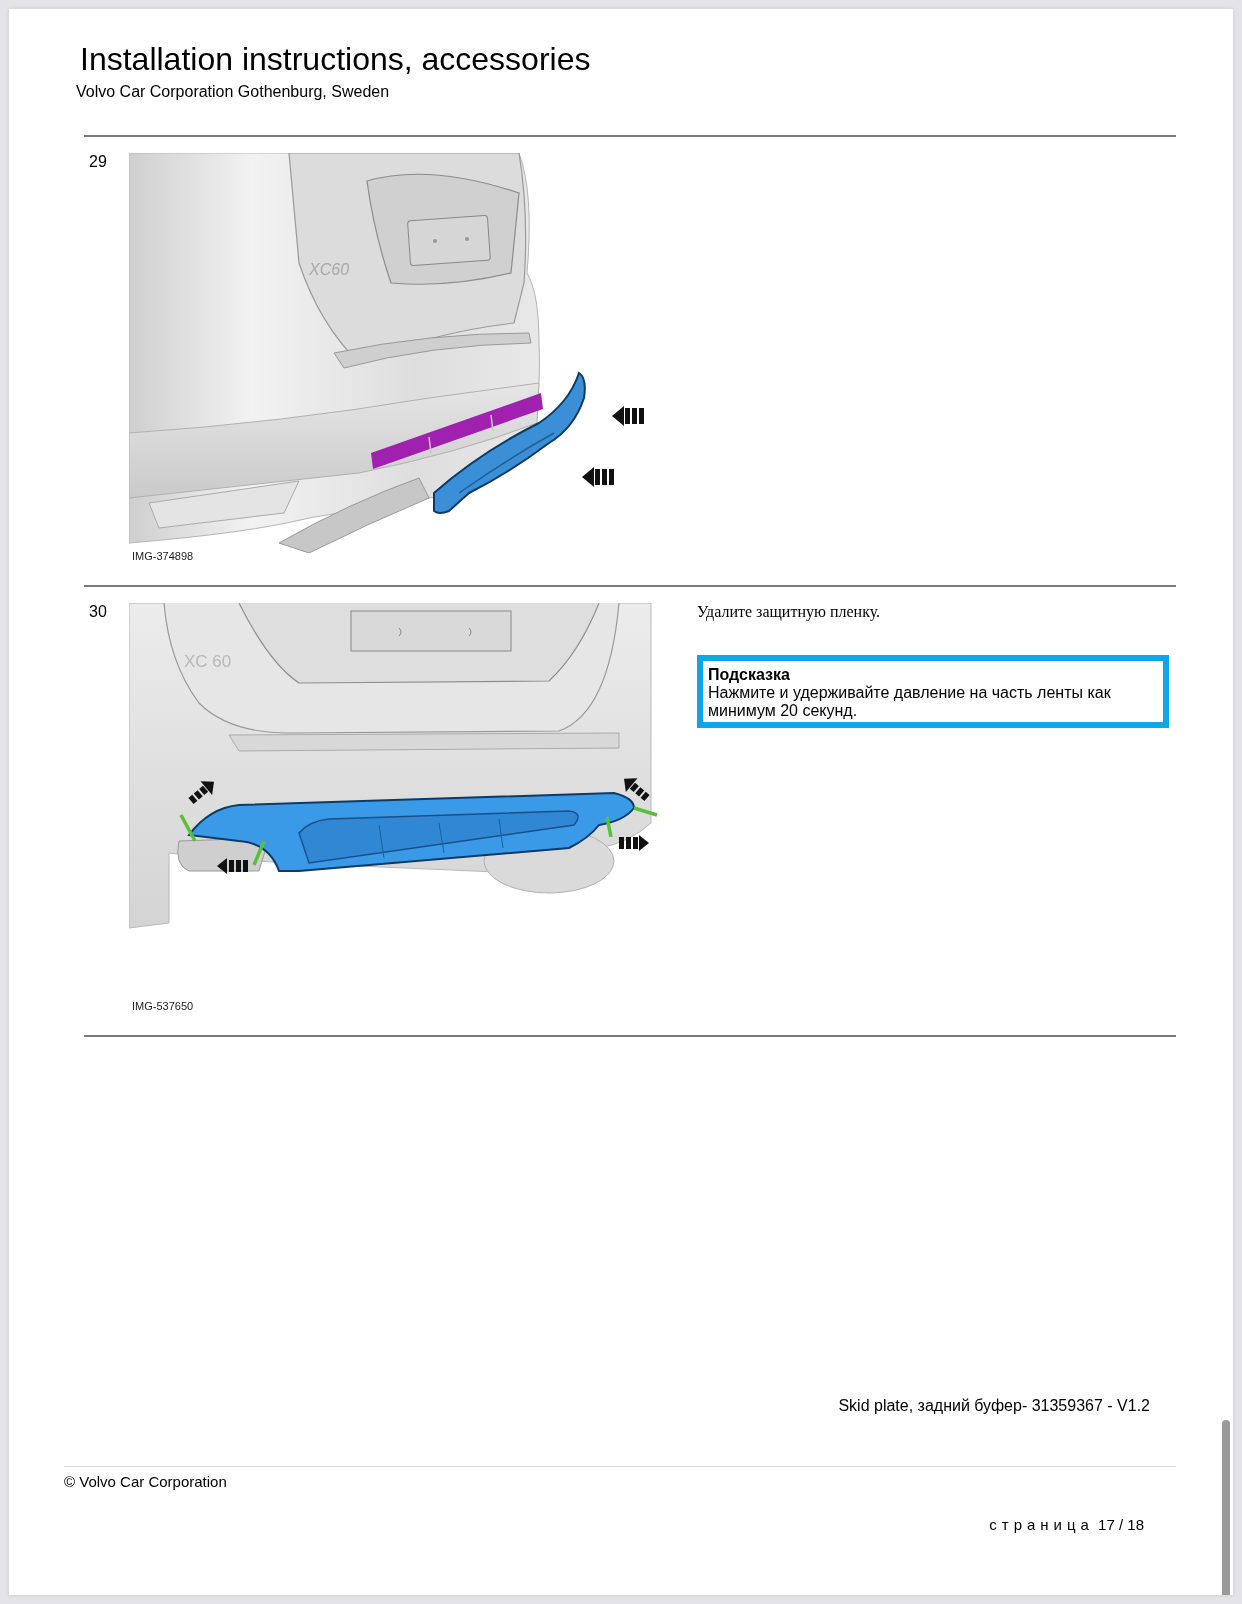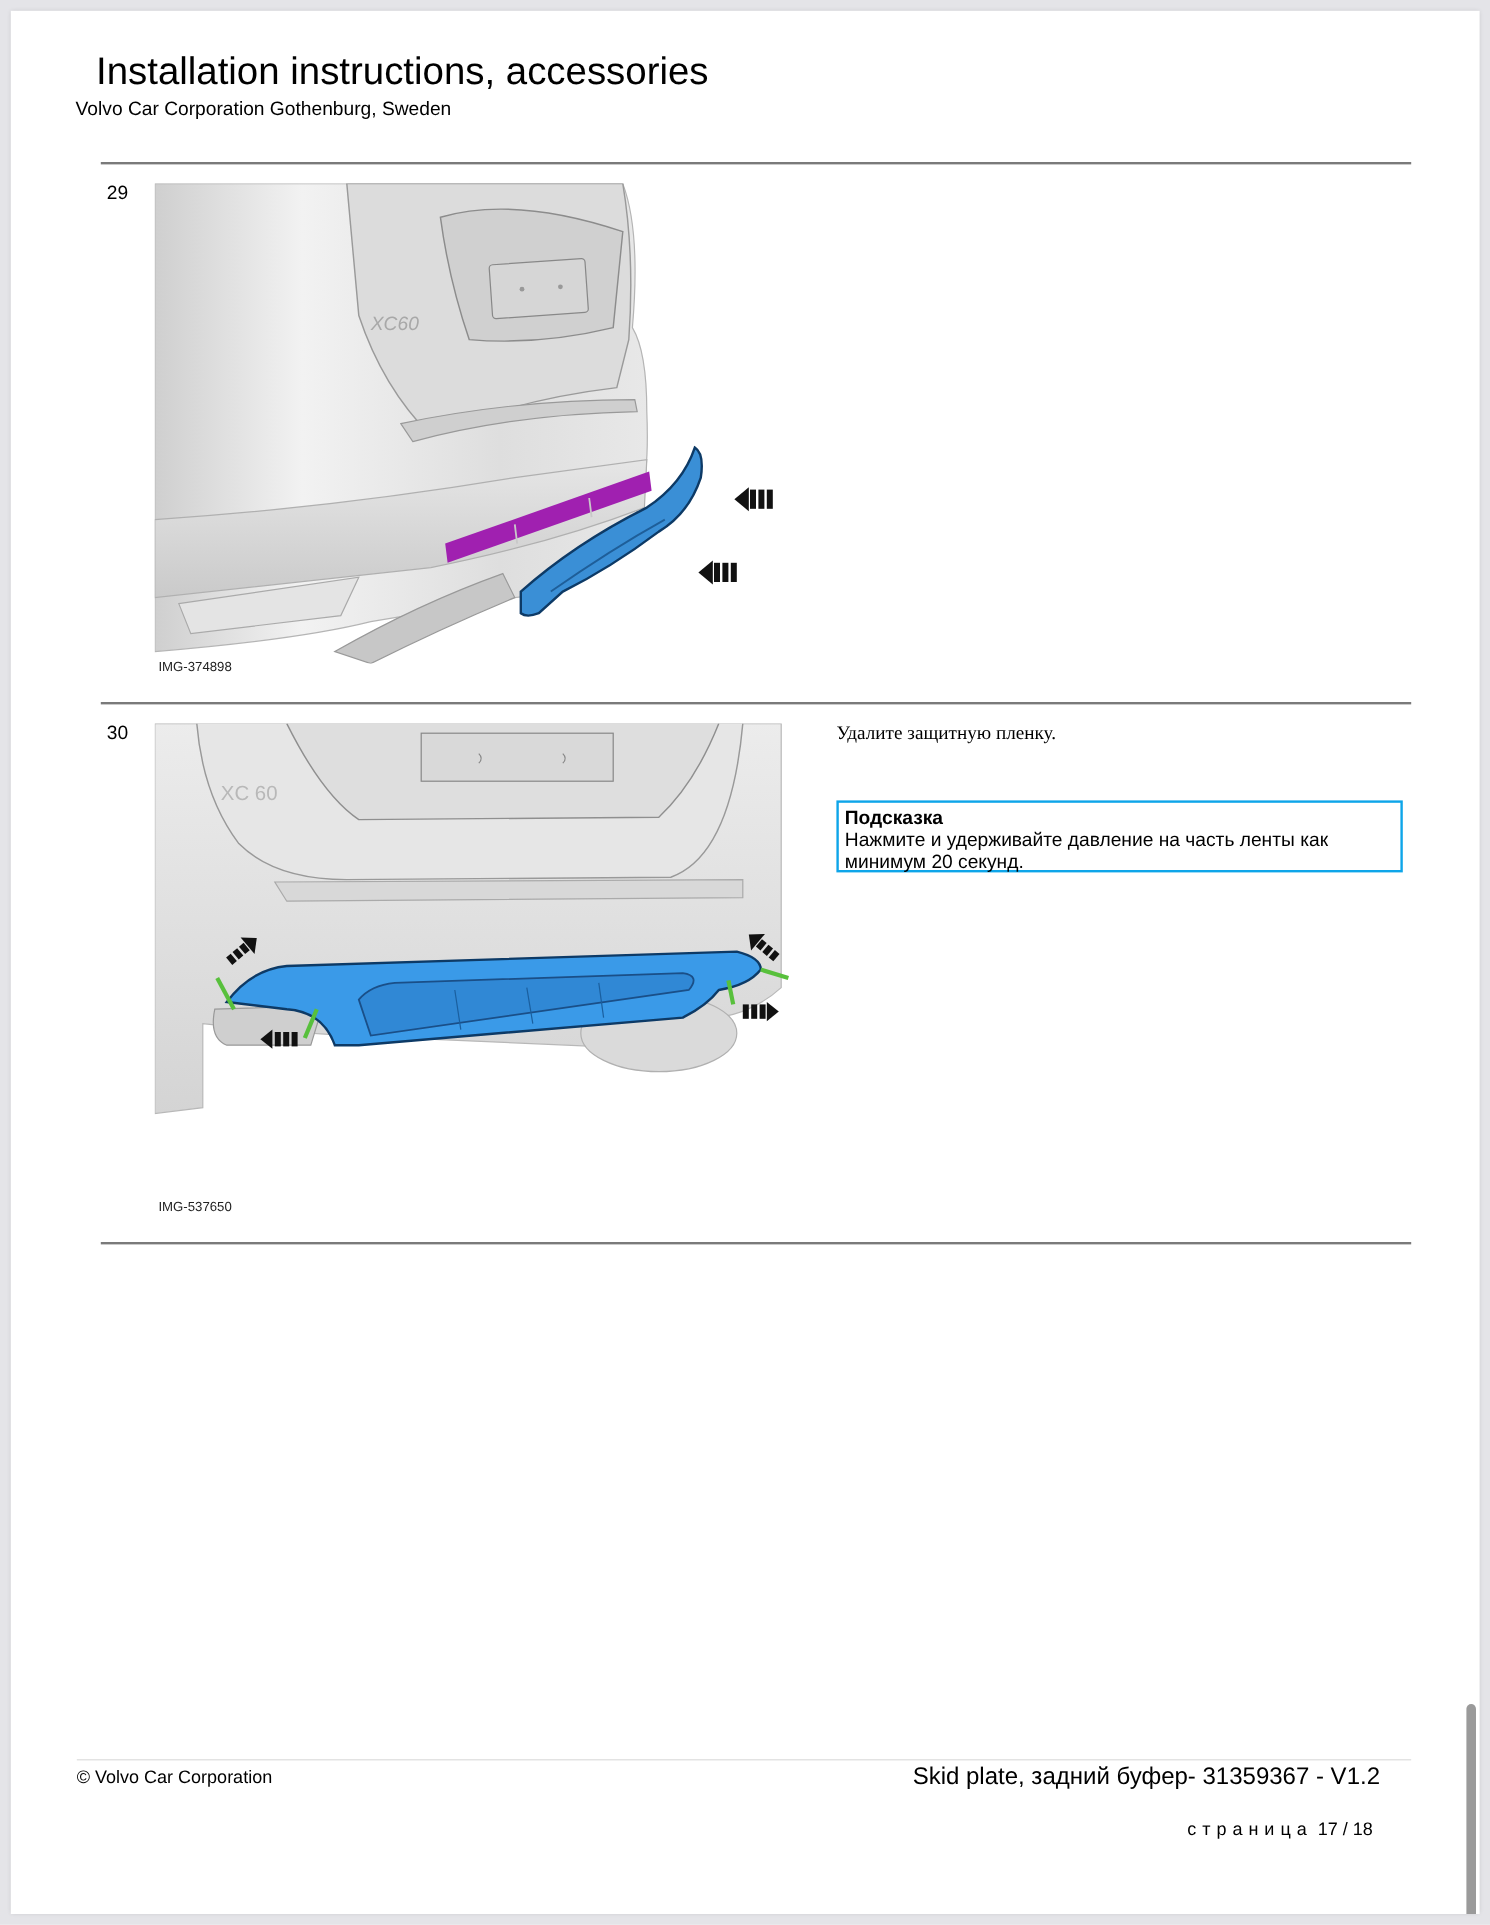--- a/index.html
+++ b/index.html
@@ -17,21 +17,21 @@
     width: 1224px; height: 1586px;
     background: #ffffff;
     box-shadow: 0 0 4px rgba(0,0,0,0.12);
   }
   .doc-title {
     position: absolute; left: 67px; top: 28px;
     font-size: 32px; font-weight: normal; letter-spacing: 0px;
     margin: 4px;
   }
   .doc-subtitle {
-    position: absolute; left: 54px; top: 74px;
+    position: absolute; left: 67px; top: 74px;
     font-size: 16px;
   }
   .rule {
     position: absolute; left: 75px; width: 1092px;
     height: 2px; background: #7a7a7a;
   }
   .step-num {
     position: absolute; left: 80px;
     font-size: 16px;
   }
@@ -42,39 +42,39 @@
     position: absolute; left: 123px;
     font-size: 11px; color: #222;
   }
   .step-text {
     position: absolute; left: 688px;
     font-size: 16px;
     font-family: Liberation Serif, serif;
   }
   .note-box {
     position: absolute; left: 688px; top: 646px;
-    width: 472px; height: 60px;
-    border: 2px solid #0ea5e9;
+    width: 472px; height: 73px;
+    border: 6px solid #0ea5e9;
     box-sizing: border-box;
     padding: 5px 4px 0 5px;
-    font-size: 16px; line-height: 18px; margin-top: 12px;
+    font-size: 16px; line-height: 18px;
   }
   .note-title { font-weight: bold; display: block; }
   .note-body { display: block; }
   .footer-rule {
     position: absolute; left: 55px; top: 1457px;
     width: 1112px; height: 1px; background: #dcdcdc;
   }
   .footer-left {
     position: absolute; left: 55px; top: 1464px;
     font-size: 15px;
   }
   .footer-right {
-    position: absolute; right: 83px; top: 1461px;
-    font-size: 20px; text-align: right;
+    position: absolute; right: 83px; top: 1388px;
+    font-size: 16px; text-align: right;
   }
   .page-indicator {
     position: absolute; right: 89px; top: 1507px;
     font-size: 15px;
     text-align: right;
   }
   .page-word { letter-spacing: 5px; }
   .scrollbar-track {
     position: absolute; left: 1222px; top: 1420px;
     width: 8px; height: 175px;

